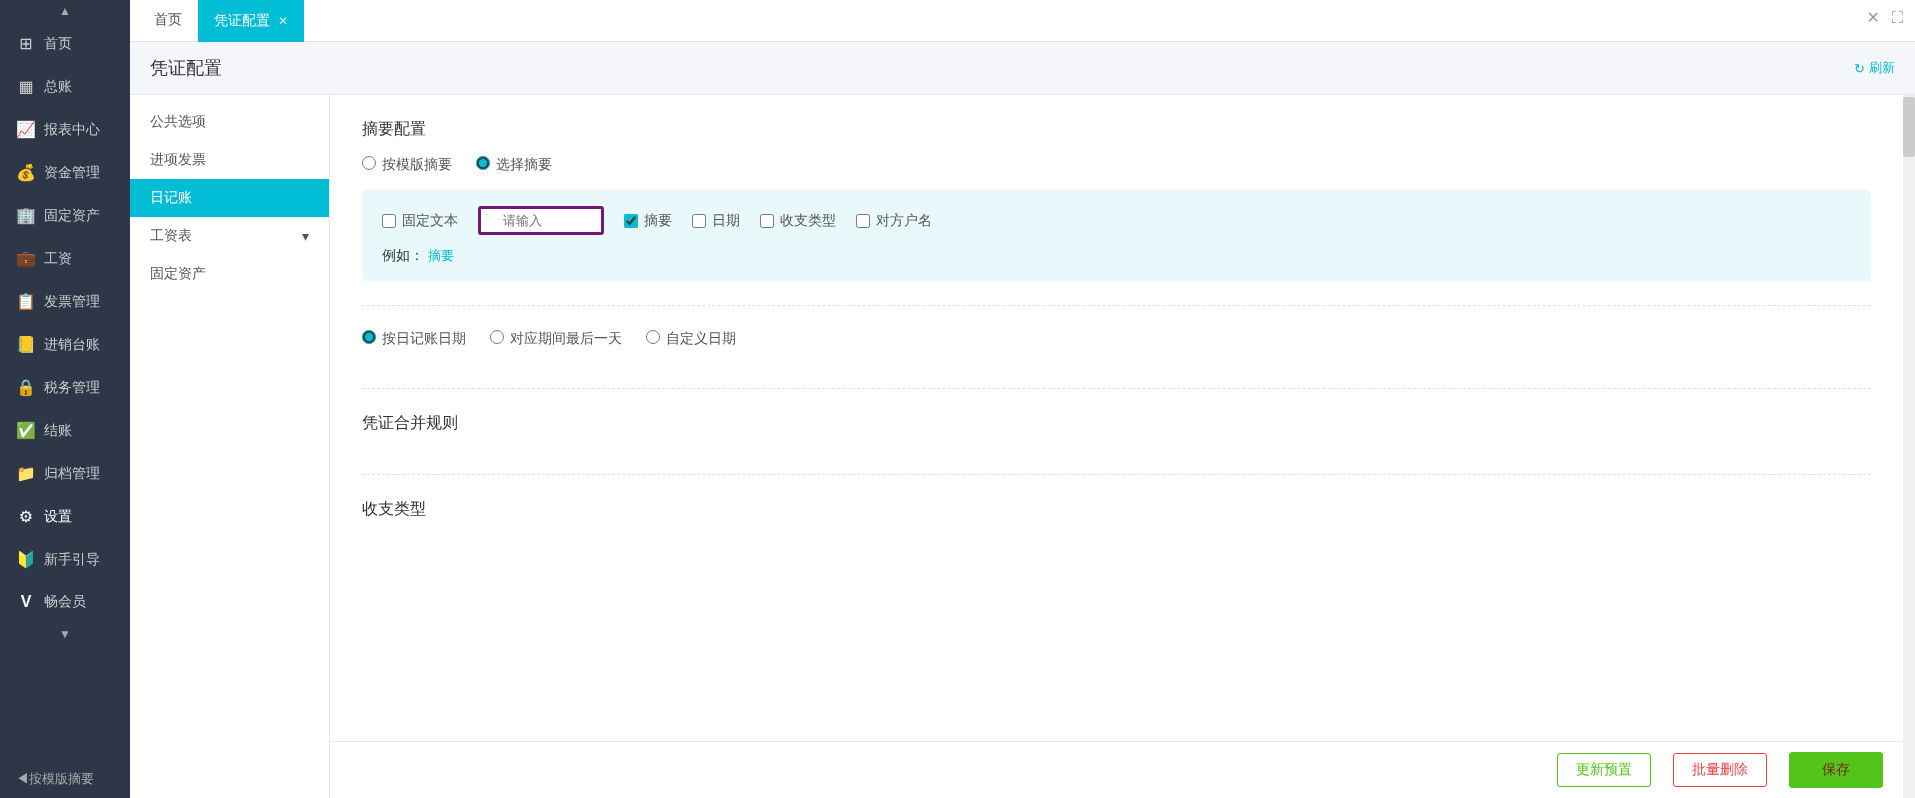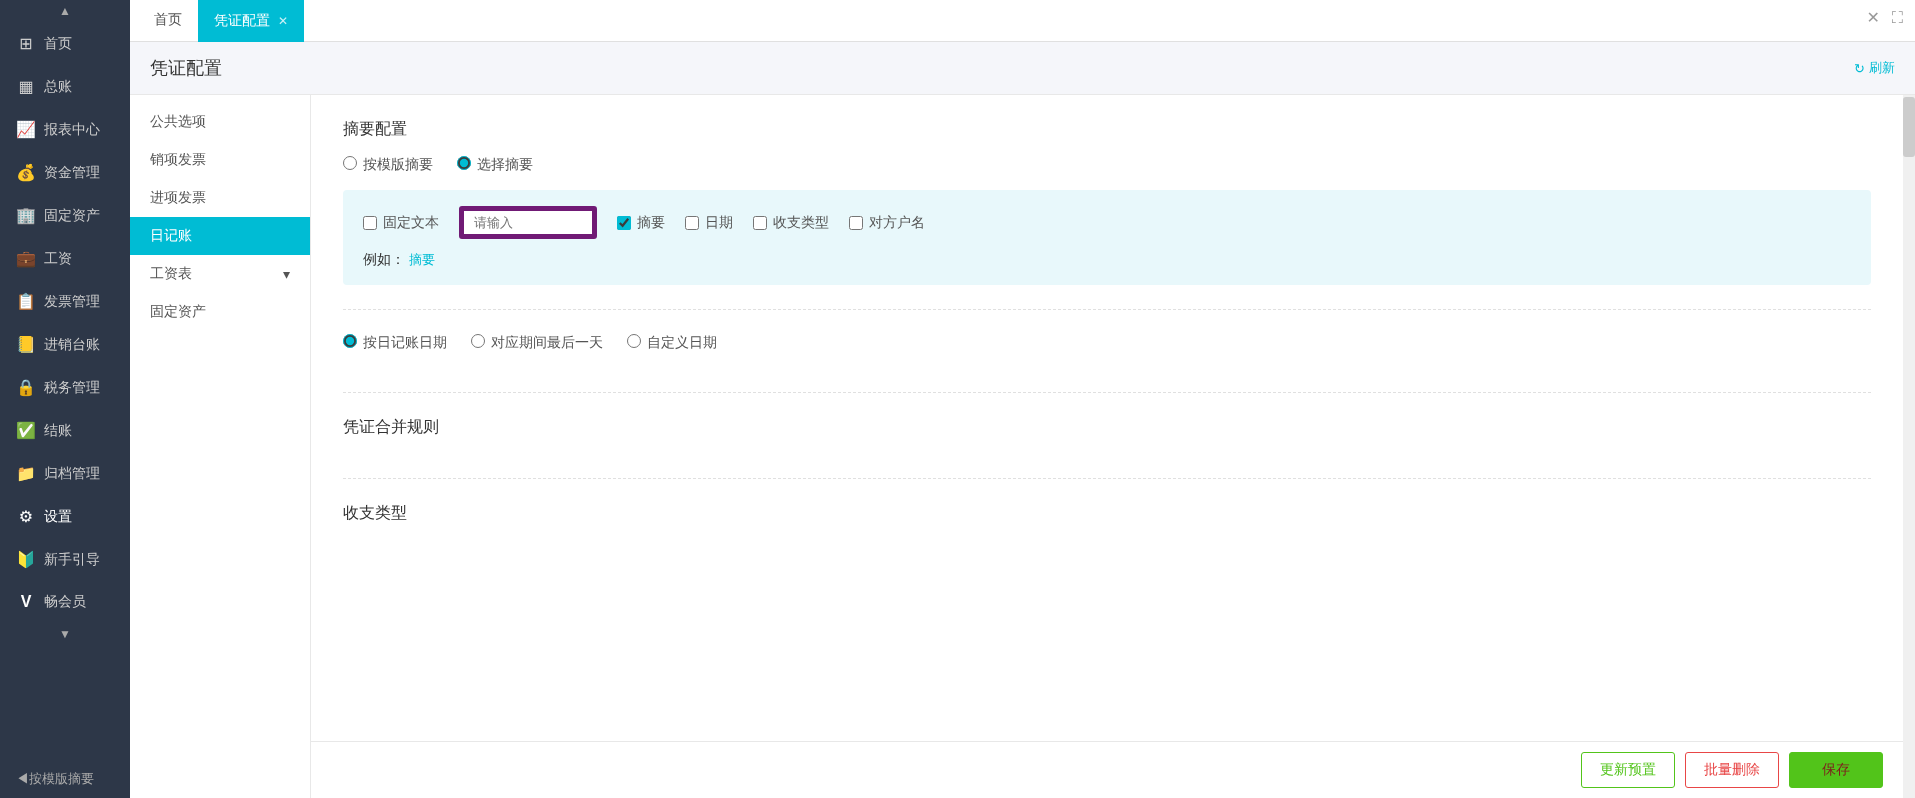--- a/index.html
+++ b/index.html
@@ -114,21 +114,21 @@
 
     
     .content-layout {
       display: flex;
       flex: 1;
       overflow: hidden;
     }
 
     
     .left-nav {
-      width: 181px;
+      width: 200px;
       background: #fff;
       border-right: 1px solid #e8e8e8;
       flex-shrink: 0;
       padding: 8px 0;
     }
     .left-nav-item {
       padding: 10px 20px;
       cursor: pointer;
       color: #555;
       font-size: 14px;
@@ -206,44 +206,45 @@
       cursor: pointer;
       font-size: 14px;
       color: #555;
     }
     .checkbox-label input[type="checkbox"] {
       accent-color: #00bcd4;
       width: 14px;
       height: 14px;
     }
     .text-input {
-      border: 5px solid #701a75;
+      border: 3px solid #701a75;
       border-radius: 3px;
-      padding: 4px 10px;
+      padding: 4px 22px;
       font-size: 13px;
-      width: 138px;
+      width: 126px;
       outline: none;
       color: #999;
     }
     .example-text {
       color: #00bcd4;
       font-size: 13px;
     }
 
     
     .bottom-bar {
       position: sticky;
       bottom: 0;
       background: #fff;
       border-top: 1px solid #e8e8e8;
       padding: 10px 20px;
       display: flex;
       justify-content: flex-end;
-      gap: 10px;
+      gap: 22px;
       flex-shrink: 0;
+      align-items: center;
     }
     .btn {
       padding: 7px 18px;
       border-radius: 3px;
       cursor: pointer;
       font-size: 14px;
       border: 1px solid;
     }
     .btn-outline {
       background: #fff;
@@ -402,23 +403,20 @@
       <span>↻</span>
       <span>刷新</span>
     </div>
   </div>
 
   <div class="content-layout">
 
     <div class="left-nav">
       <div class="left-nav-item">
         <span>公共选项</span>
-      </div>
-      <div class="left-nav-item">
-        <span>销项发票</span>
       </div>
       <div class="left-nav-item">
         <span>进项发票</span>
       </div>
       <div class="left-nav-item active">
         <span>日记账</span>
       </div>
       <div class="left-nav-item">
         <span>工资表</span>
         <span>▾</span>

